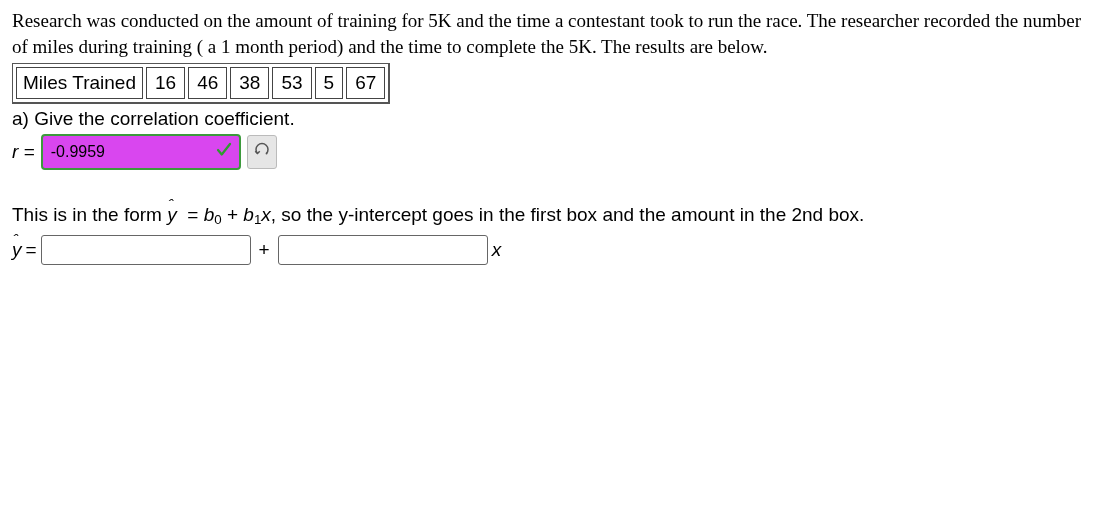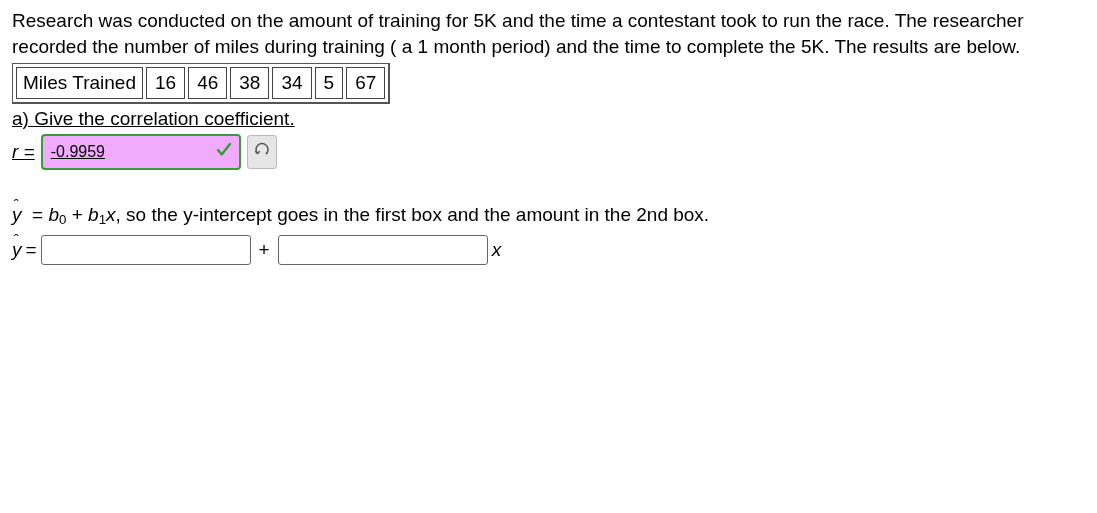--- a/index.html
+++ b/index.html
@@ -5,47 +5,47 @@
   body {
     margin: 0;
     padding: 8px 12px;
     font-family: "Segoe UI", "Lucida Sans", Verdana, sans-serif;
     font-size: 19px;
     color: #000;
     line-height: 1.35;
     width: 1097px;
     box-sizing: border-box;
   }
-  .intro { margin-bottom: 4px; }
+  .intro { margin-bottom: 4px; font-family: Liberation Serif, serif; }
   table.data {
     border-collapse: separate;
     border-spacing: 3px;
     border: 2px solid #555;
     border-top: 1px solid #555;
     border-left: 1px solid #555;
     margin: 2px 0 2px 0;
   }
   table.data td {
     border: 1px solid #444;
     padding: 2px 8px;
     text-align: center;
     font-size: 19px;
   }
   table.data td.rowhead { text-align: left; padding-left: 6px; padding-right: 6px; }
-  .part-a { margin-top: 2px; text-decoration: underline; }
+  .part-a { margin-top: 2px; }
   .answer-row { display: flex; align-items: center; margin-top: 2px; gap: 6px; }
   .var-r { font-style: italic; font-weight: 500; }
   .ans-input-correct {
     display: inline-block;
     width: 180px;
     height: 28px;
     padding: 2px 8px;
     border: 2px solid #3c9a3c;
     border-radius: 4px;
-    background: #f0abfc;
+    background: #d946ef;
     font-size: 16px;
     line-height: 28px;
     position: relative;
   }
   .ans-input-correct .check {
     position: absolute;
     right: 6px;
     top: 4px;
   }
   .check svg { width: 18px; height: 18px; }
@@ -89,21 +89,21 @@
 
 <div class="intro">Research was conducted on the amount of training for 5K and the time a contestant took to run the race. The researcher recorded the number of miles during training ( a 1 month period) and the time to complete the 5K. The results are below.</div>
 
 <table class="data">
   <tbody>
       <tr>
     <td class="rowhead">Miles Trained</td>
     <td>16</td>
     <td>46</td>
     <td>38</td>
-    <td>34</td>
+    <td>53</td>
     <td>5</td>
     <td>67</td>
   </tr>
 </tbody>
   </table>
 
 <div class="part-a">
   <div>a) Give the correlation coefficient.</div>
   <div class="answer-row">
     <span class="var-r">r =</span>
@@ -124,20 +124,21 @@
         </svg>
       </span>
     </span>
   </div>
 </div>
 
 <div class="section-gap"></div>
 
 <div class="part-b">
   <div>
+    <span>This is in the form </span>
     <span class="formula">
       <span class="yhat"><span class="hat">ˆ</span>y</span>
       &nbsp;=&nbsp;<i>b</i><sub>0</sub>&nbsp;+&nbsp;<i>b</i><sub>1</sub><i>x</i></span><span>, so the y-intercept goes in the first box and the amount in the 2nd box.</span>
   </div>
   <div class="part-b-inputs">
     <span class="yhat"><span class="hat">ˆ</span>y</span>
     <span>=</span>
     <input class="text-input" value="" style="">
     <span class="plus">+</span>
     <input class="text-input" value="" style="">

